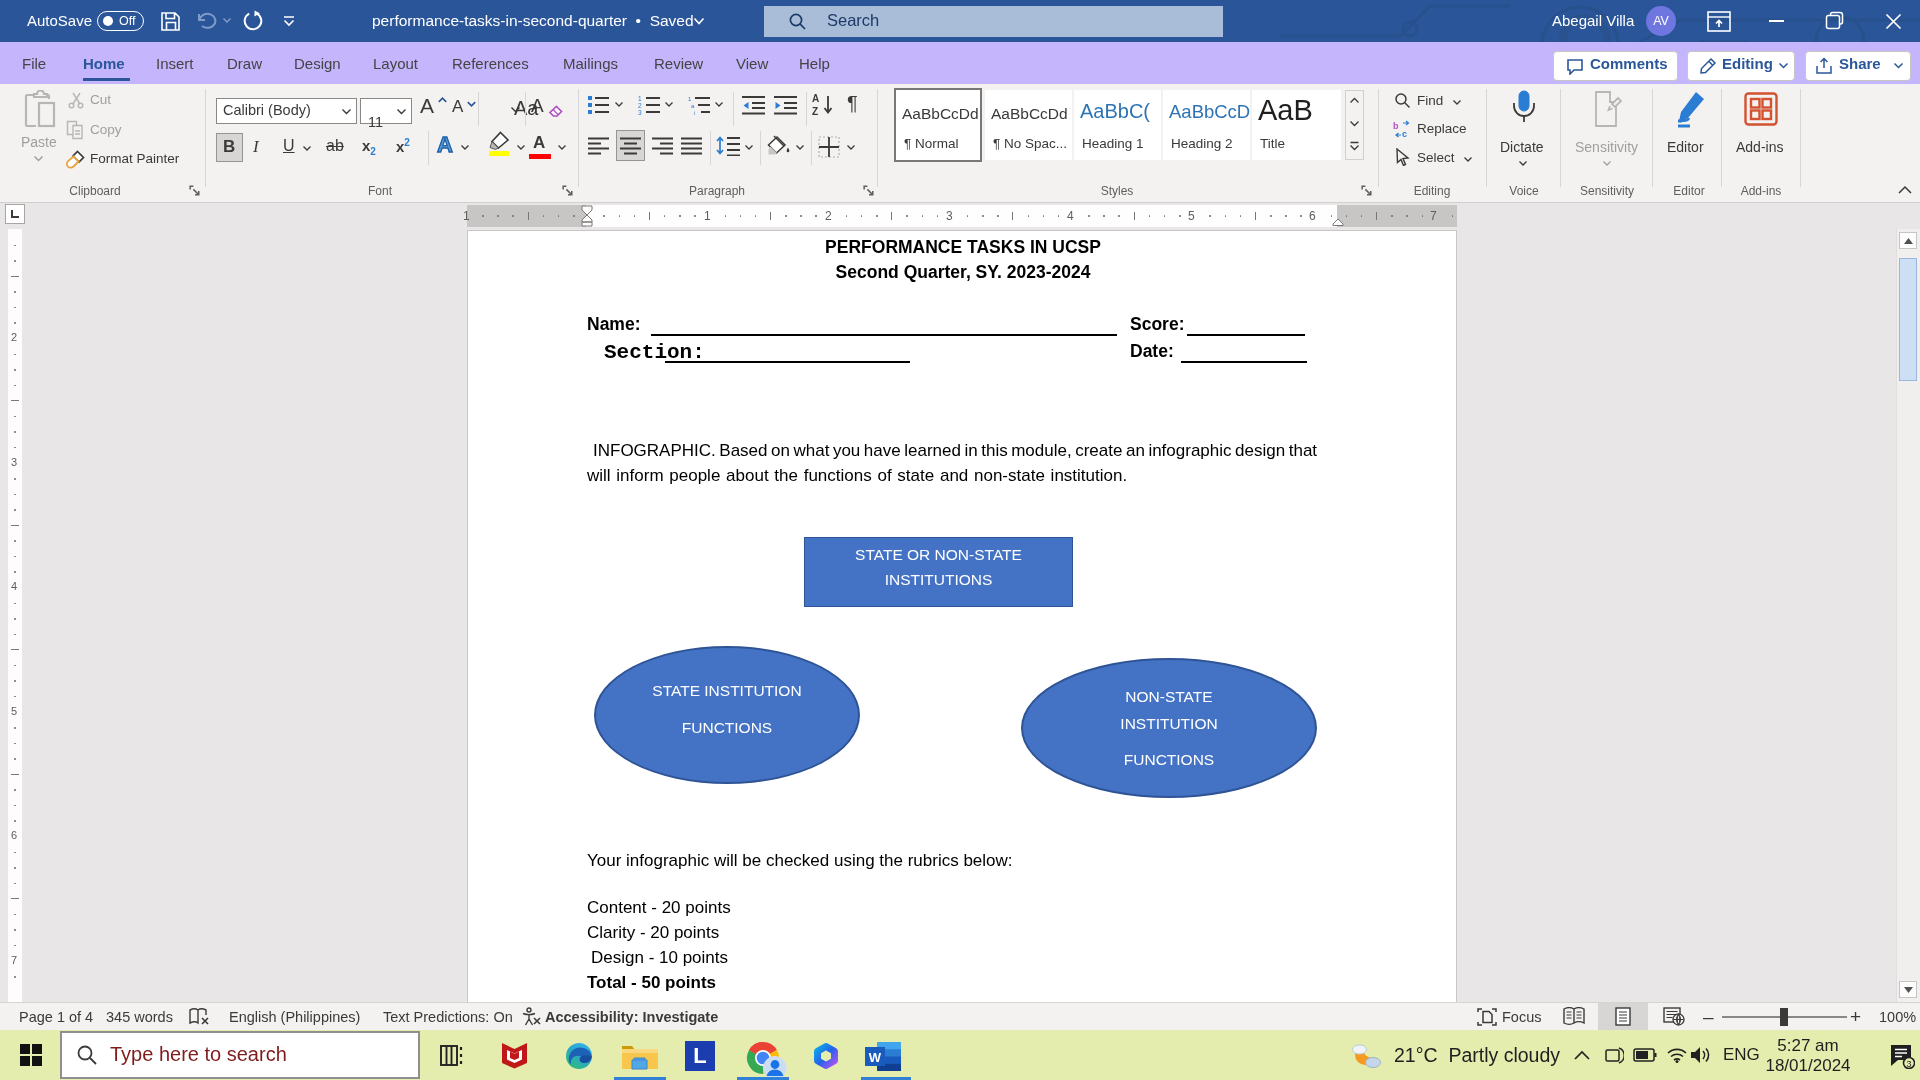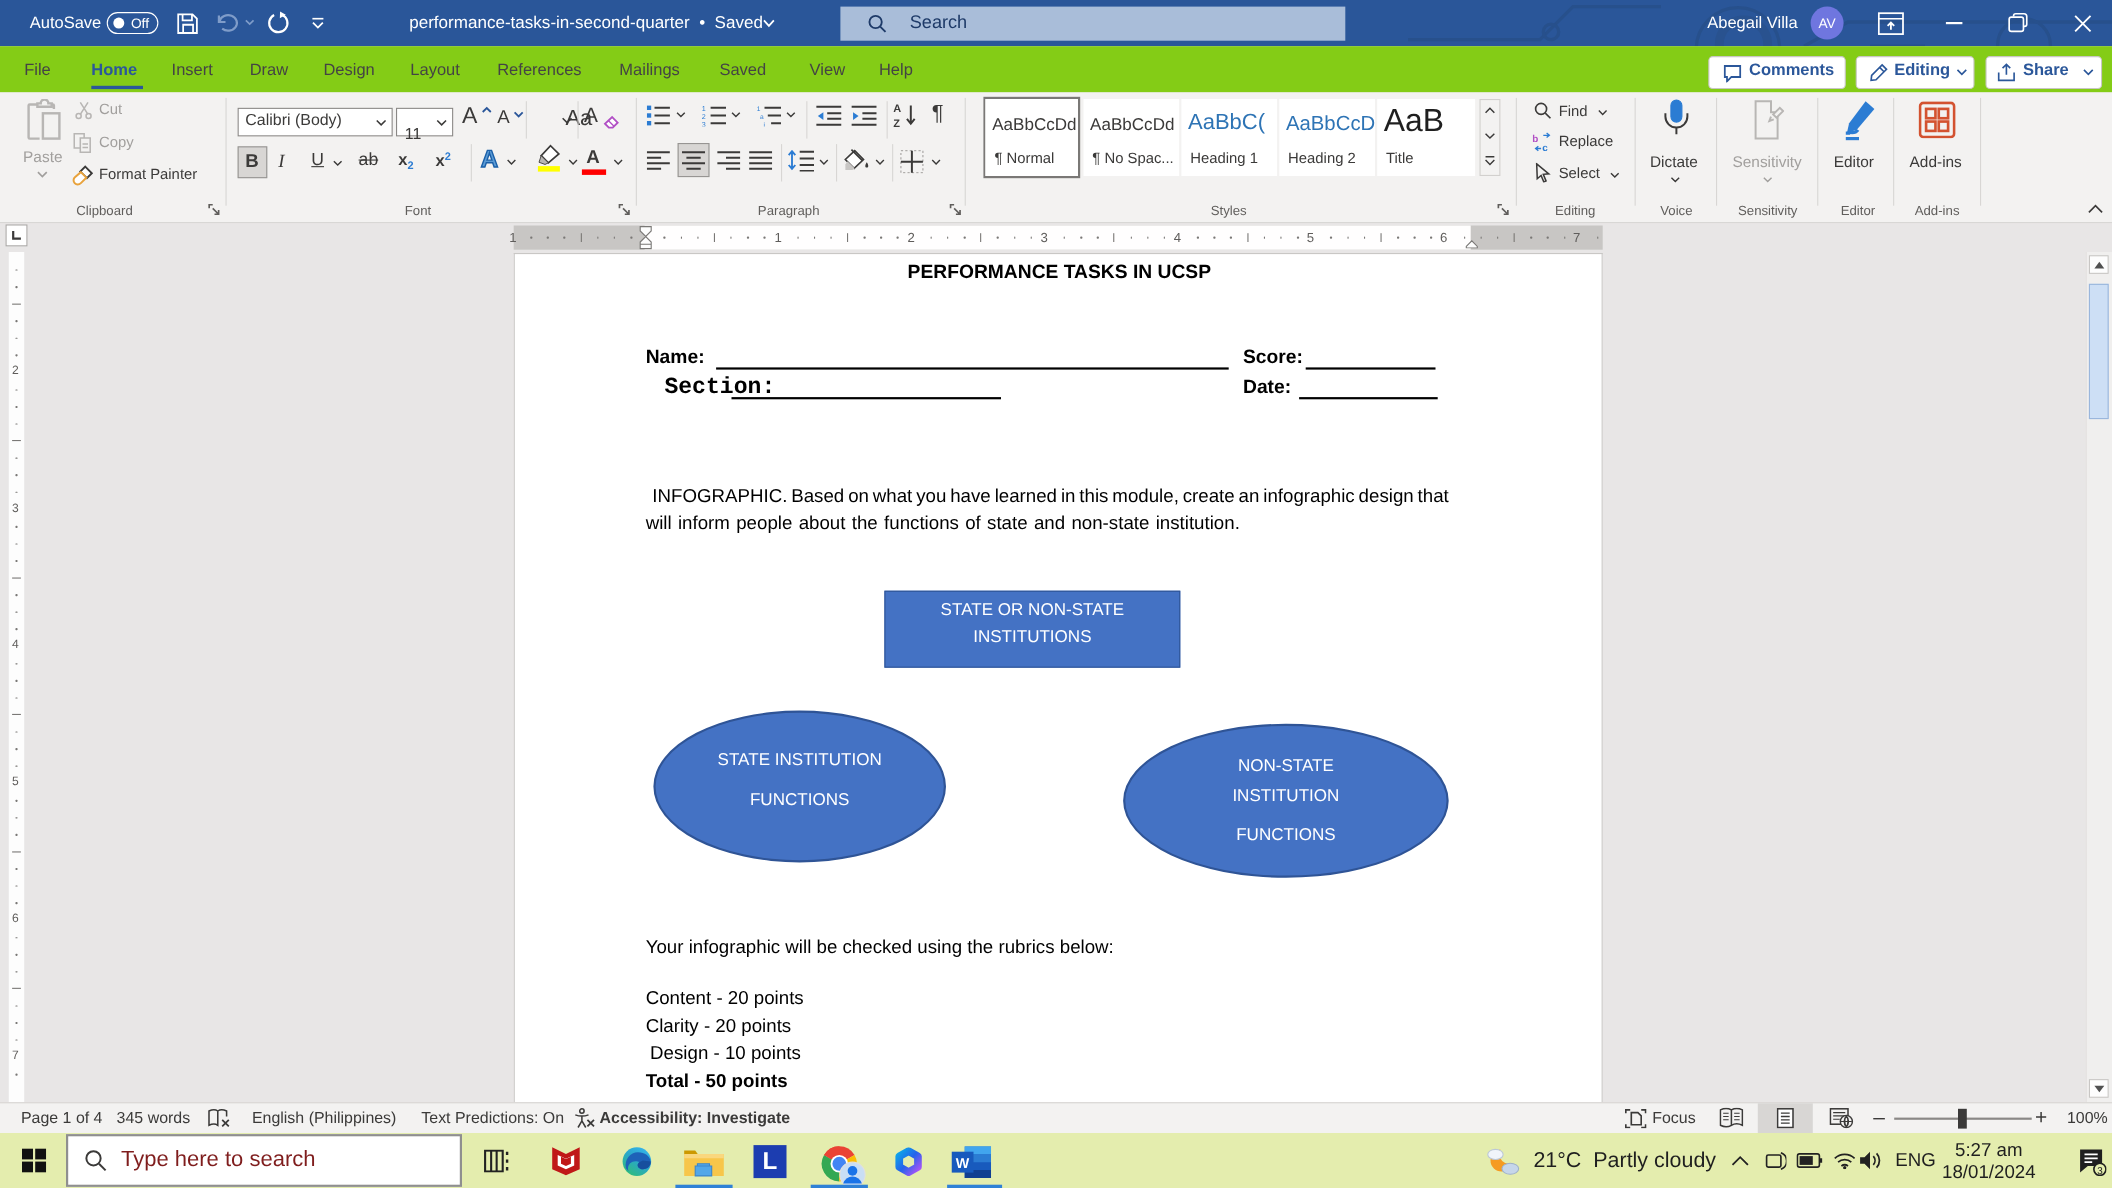--- a/index.html
+++ b/index.html
@@ -4,21 +4,21 @@
 <style>
   * { margin:0; padding:0; box-sizing:border-box; }
   html,body { width:1920px; height:1080px; overflow:hidden; }
   body { font-family:"Liberation Sans", sans-serif; position:relative; background:#e8e6e6; }
   .abs { position:absolute; }
   
   #titlebar { position:absolute; left:0; top:0; width:1920px; height:42px; background:#2a5699; overflow:hidden; }
   #titlebar .wtxt { color:#fff; font-size:15px; }
   #searchpill { position:absolute; left:764px; top:6px; width:459px; height:31px; background:#a9bdd9; }
   
-  #tabrow { position:absolute; left:0; top:42px; width:1920px; height:42px; background:#84cc16; }
+  #tabrow { position:absolute; left:0; top:42px; width:1920px; height:42px; background:#c4b5fd; }
   .tab { position:absolute; top:13px; font-size:15px; color:#444; }
   
   #ribbon { position:absolute; left:0; top:84px; width:1920px; height:119px; background:#f3f2f1; border-bottom:1px solid #d2d0ce; }
   .gsep { position:absolute; top:5px; width:1px; height:98px; background:#d8d6d4; }
   .glabel { position:absolute; top:100px; font-size:12px; color:#605e5c; text-align:center; }
   .launcher { position:absolute; top:99px; width:14px; height:14px; }
   .rtext { position:absolute; font-size:13.5px; color:#3b3a39; }
   .disabled { color:#a19f9d !important; }
   
   #rulerrow { position:absolute; left:0; top:203px; width:1920px; height:26px; background:#e8e6e6; }
@@ -104,21 +104,21 @@
 <div id="tabrow">
   <span class="tab" style="left:22px;">File</span>
   <span class="tab" style="left:83px;font-weight:bold;color:#2b579a;">Home</span>
   <span class="abs" style="left:83px;top:36px;width:47px;height:3px;background:#2b579a;"></span>
   <span class="tab" style="left:156px;">Insert</span>
   <span class="tab" style="left:227px;">Draw</span>
   <span class="tab" style="left:294px;">Design</span>
   <span class="tab" style="left:373px;">Layout</span>
   <span class="tab" style="left:452px;">References</span>
   <span class="tab" style="left:563px;">Mailings</span>
-  <span class="tab" style="left:654px;">Saved</span>
+  <span class="tab" style="left:654px;">Review</span>
   <span class="tab" style="left:736px;">View</span>
   <span class="tab" style="left:799px;">Help</span>
 
   <span class="abs" style="left:1553px;top:9px;width:125px;height:30px;background:#fff;border:1px solid #c8c6c4;border-radius:4px;"></span>
   <svg class="abs" style="left:1566px;top:16px" width="18" height="17" viewBox="0 0 18 17">
       <path d="M2 2 h14 v10 h-8 l-4 4 v-4 h-2 z" fill="none" stroke="#2b579a" stroke-width="1.6"></path>
     </svg>
   <span class="abs" style="left:1590px;top:13px;font-size:15px;font-weight:bold;color:#2b579a;">Comments</span>
   <span class="abs" style="left:1687px;top:9px;width:108px;height:30px;background:#fff;border:1px solid #c8c6c4;border-radius:4px;"></span>
   <svg class="abs" style="left:1699px;top:15px" width="18" height="18" viewBox="0 0 18 18">
@@ -500,20 +500,21 @@
   <svg class="abs" style="left:1330px;top:11px" width="16" height="12" viewBox="0 0 16 12">
     <path d="M3 10 l5 -5 l5 5 v1.5 h-10 z" fill="#fdfdfd" stroke="#7a7876" stroke-width="1"></path>
   </svg>
 </div>
 <div id="canvas">
   
   <span class="abs" style="left:8px;top:0px;width:14px;height:774px;background:#fdfdfd;"></span>
   <span id="vticks"><span class="abs" style="left:11px;top:102px;font-size:11px;color:#5f5d5b;">2</span><span class="abs" style="left:11px;top:227px;font-size:11px;color:#5f5d5b;">3</span><span class="abs" style="left:11px;top:351px;font-size:11px;color:#5f5d5b;">4</span><span class="abs" style="left:11px;top:476px;font-size:11px;color:#5f5d5b;">5</span><span class="abs" style="left:11px;top:600px;font-size:11px;color:#5f5d5b;">6</span><span class="abs" style="left:11px;top:725px;font-size:11px;color:#5f5d5b;">7</span><span class="abs" style="left:14px;top:15.6px;width:1.5px;height:1.5px;background:#7a7876;border-radius:50%;"></span><span class="abs" style="left:14px;top:31.2px;width:1.5px;height:1.5px;background:#7a7876;border-radius:50%;"></span><span class="abs" style="left:11px;top:46.8px;width:8px;height:1px;background:#7a7876;"></span><span class="abs" style="left:14px;top:62.3px;width:1.5px;height:1.5px;background:#7a7876;border-radius:50%;"></span><span class="abs" style="left:14px;top:77.9px;width:1.5px;height:1.5px;background:#7a7876;border-radius:50%;"></span><span class="abs" style="left:14px;top:93.4px;width:1.5px;height:1.5px;background:#7a7876;border-radius:50%;"></span><span class="abs" style="left:14px;top:124.6px;width:1.5px;height:1.5px;background:#7a7876;border-radius:50%;"></span><span class="abs" style="left:14px;top:140.1px;width:1.5px;height:1.5px;background:#7a7876;border-radius:50%;"></span><span class="abs" style="left:14px;top:155.7px;width:1.5px;height:1.5px;background:#7a7876;border-radius:50%;"></span><span class="abs" style="left:11px;top:171.3px;width:8px;height:1px;background:#7a7876;"></span><span class="abs" style="left:14px;top:186.8px;width:1.5px;height:1.5px;background:#7a7876;border-radius:50%;"></span><span class="abs" style="left:14px;top:202.4px;width:1.5px;height:1.5px;background:#7a7876;border-radius:50%;"></span><span class="abs" style="left:14px;top:217.9px;width:1.5px;height:1.5px;background:#7a7876;border-radius:50%;"></span><span class="abs" style="left:14px;top:249.1px;width:1.5px;height:1.5px;background:#7a7876;border-radius:50%;"></span><span class="abs" style="left:14px;top:264.6px;width:1.5px;height:1.5px;background:#7a7876;border-radius:50%;"></span><span class="abs" style="left:14px;top:280.2px;width:1.5px;height:1.5px;background:#7a7876;border-radius:50%;"></span><span class="abs" style="left:11px;top:295.8px;width:8px;height:1px;background:#7a7876;"></span><span class="abs" style="left:14px;top:311.3px;width:1.5px;height:1.5px;background:#7a7876;border-radius:50%;"></span><span class="abs" style="left:14px;top:326.9px;width:1.5px;height:1.5px;background:#7a7876;border-radius:50%;"></span><span class="abs" style="left:14px;top:342.4px;width:1.5px;height:1.5px;background:#7a7876;border-radius:50%;"></span><span class="abs" style="left:14px;top:373.6px;width:1.5px;height:1.5px;background:#7a7876;border-radius:50%;"></span><span class="abs" style="left:14px;top:389.1px;width:1.5px;height:1.5px;background:#7a7876;border-radius:50%;"></span><span class="abs" style="left:14px;top:404.7px;width:1.5px;height:1.5px;background:#7a7876;border-radius:50%;"></span><span class="abs" style="left:11px;top:420.3px;width:8px;height:1px;background:#7a7876;"></span><span class="abs" style="left:14px;top:435.8px;width:1.5px;height:1.5px;background:#7a7876;border-radius:50%;"></span><span class="abs" style="left:14px;top:451.4px;width:1.5px;height:1.5px;background:#7a7876;border-radius:50%;"></span><span class="abs" style="left:14px;top:466.9px;width:1.5px;height:1.5px;background:#7a7876;border-radius:50%;"></span><span class="abs" style="left:14px;top:498.1px;width:1.5px;height:1.5px;background:#7a7876;border-radius:50%;"></span><span class="abs" style="left:14px;top:513.6px;width:1.5px;height:1.5px;background:#7a7876;border-radius:50%;"></span><span class="abs" style="left:14px;top:529.2px;width:1.5px;height:1.5px;background:#7a7876;border-radius:50%;"></span><span class="abs" style="left:11px;top:544.8px;width:8px;height:1px;background:#7a7876;"></span><span class="abs" style="left:14px;top:560.3px;width:1.5px;height:1.5px;background:#7a7876;border-radius:50%;"></span><span class="abs" style="left:14px;top:575.9px;width:1.5px;height:1.5px;background:#7a7876;border-radius:50%;"></span><span class="abs" style="left:14px;top:591.4px;width:1.5px;height:1.5px;background:#7a7876;border-radius:50%;"></span><span class="abs" style="left:14px;top:622.6px;width:1.5px;height:1.5px;background:#7a7876;border-radius:50%;"></span><span class="abs" style="left:14px;top:638.1px;width:1.5px;height:1.5px;background:#7a7876;border-radius:50%;"></span><span class="abs" style="left:14px;top:653.7px;width:1.5px;height:1.5px;background:#7a7876;border-radius:50%;"></span><span class="abs" style="left:11px;top:669.3px;width:8px;height:1px;background:#7a7876;"></span><span class="abs" style="left:14px;top:684.8px;width:1.5px;height:1.5px;background:#7a7876;border-radius:50%;"></span><span class="abs" style="left:14px;top:700.4px;width:1.5px;height:1.5px;background:#7a7876;border-radius:50%;"></span><span class="abs" style="left:14px;top:715.9px;width:1.5px;height:1.5px;background:#7a7876;border-radius:50%;"></span><span class="abs" style="left:14px;top:747.1px;width:1.5px;height:1.5px;background:#7a7876;border-radius:50%;"></span></span>
   <div id="page">
     <div class="doc docb" style="left:0;top:6px;width:990px;text-align:center;font-size:17.5px;">PERFORMANCE TASKS IN UCSP</div>
+    <div class="doc docb" style="left:0;top:30.5px;width:990px;text-align:center;font-size:17.5px;">Second Quarter, SY. 2023-2024</div>
     <div class="doc docb" style="left:119px;top:83px;font-size:17.5px;">Name:</div>
     <span class="abs" style="left:183px;top:103px;width:466px;height:2px;background:#000;"></span>
     <div class="doc docb" style="left:662px;top:83px;font-size:17.5px;">Score:</div>
     <span class="abs" style="left:719px;top:103px;width:118px;height:2px;background:#000;"></span>
     <div class="doc docb" style="left:136px;top:109.5px;font-size:21px;font-family:Liberation Mono, monospace;">Section:</div>
     <span class="abs" style="left:197px;top:130px;width:245px;height:2px;background:#000;"></span>
     <div class="doc docb" style="left:662px;top:109.5px;font-size:17.5px;">Date:</div>
     <span class="abs" style="left:713px;top:130px;width:126px;height:2px;background:#000;"></span>
     <div class="doc" style="left:119px;top:235px;word-spacing:1px;">will inform people about the functions of state and non-state institution.</div>
     <div class="doc" style="left:125px;top:210px;word-spacing:-1.2px;">INFOGRAPHIC. Based on what you have learned in this module, create an infographic design that</div>

